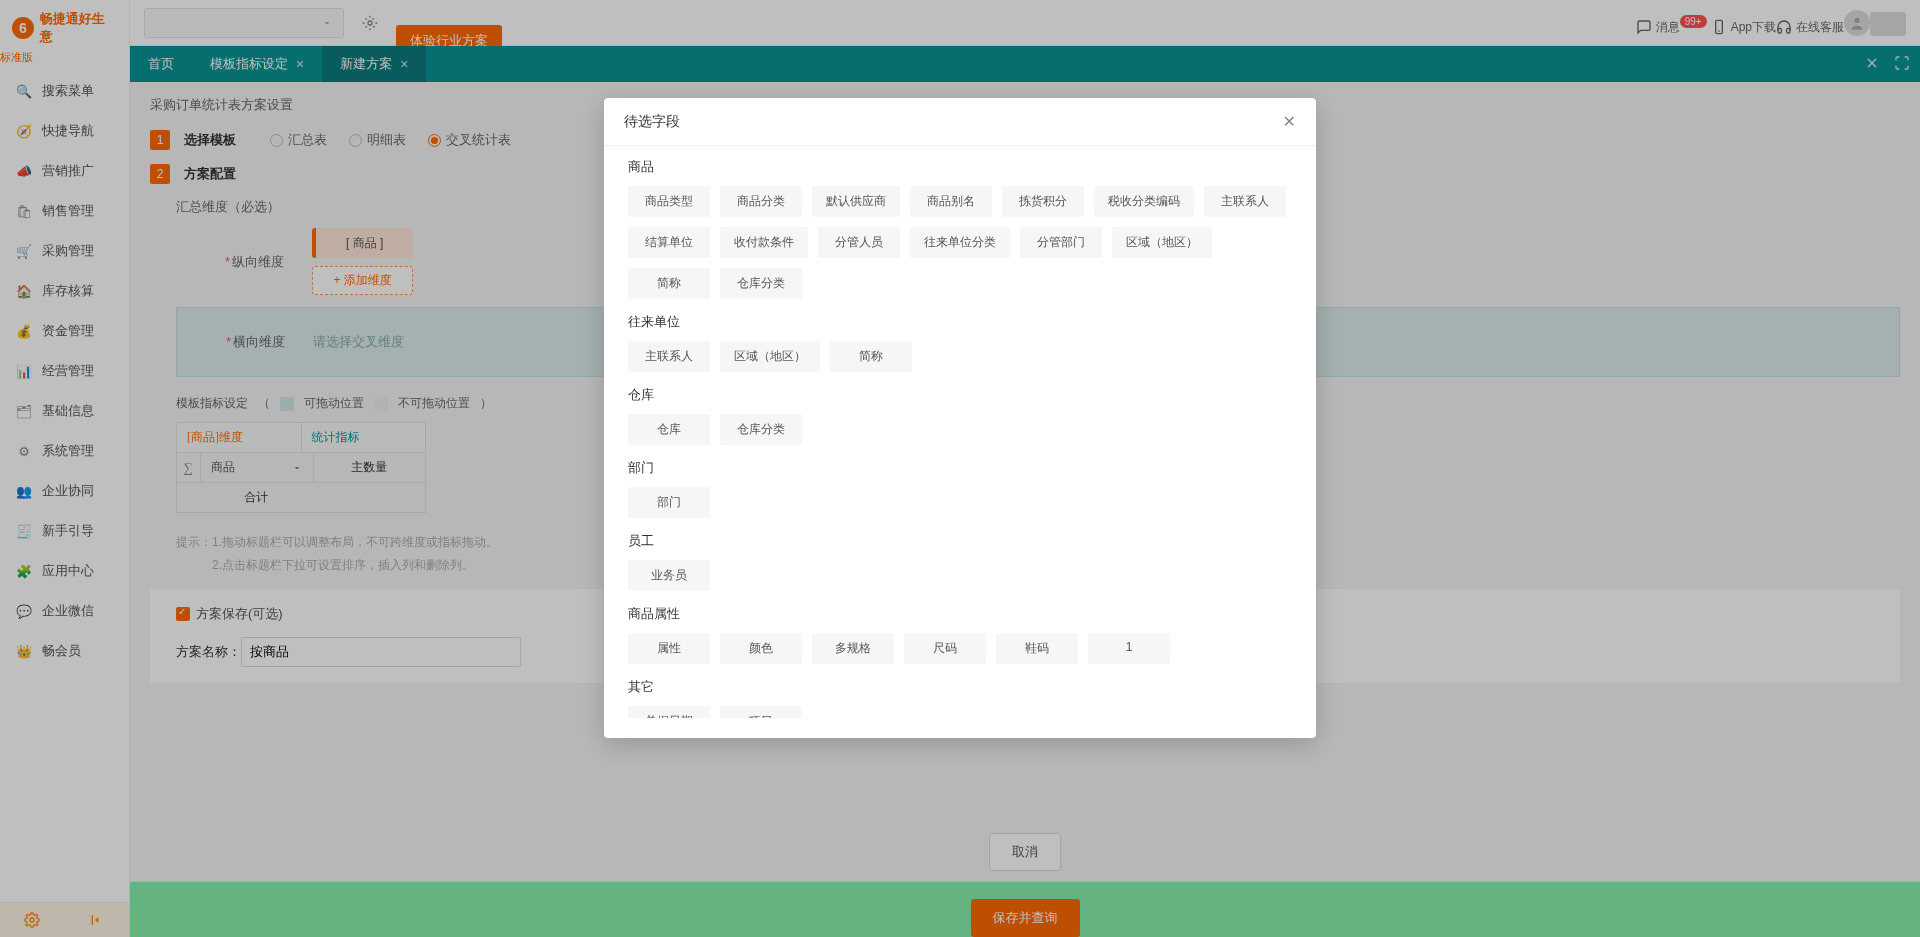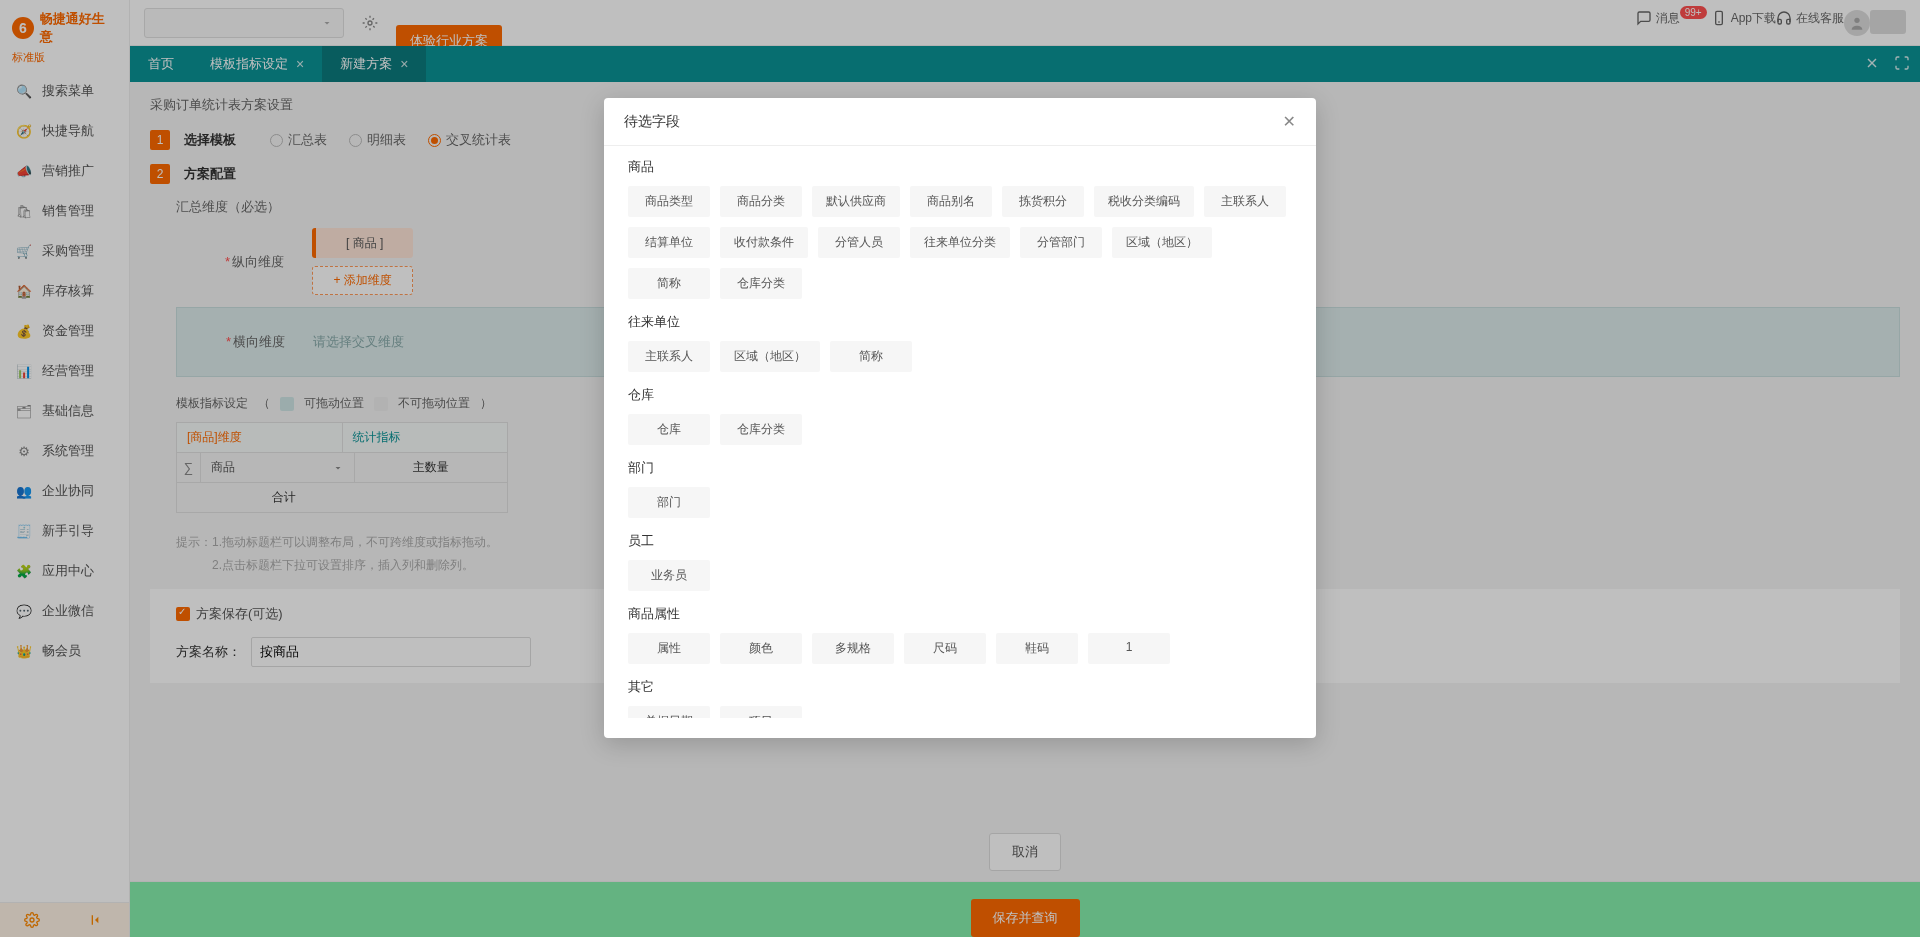--- a/index.html
+++ b/index.html
@@ -7,34 +7,34 @@
   .app { display: flex; height: 937px; width: 1920px; position: relative; }
   
   
   .backdrop { position: absolute; inset: 0; background: rgba(0,0,0,0.25); z-index: 50; }
 
   
   .sidebar { width: 130px; background: #fff; display: flex; flex-direction: column; border-right: 1px solid #eee; }
   .logo-area { display: flex; align-items: center; padding: 10px 12px 6px; gap: 6px; }
   .logo-circle { width: 22px; height: 22px; background: #ff6a00; border-radius: 50%; display: flex; align-items: center; justify-content: center; color: #fff; font-weight: bold; font-size: 14px; }
   .logo-text { color: #ff6a00; font-size: 13px; font-weight: 600; }
-  .logo-sub { color: #ff6a00; font-size: 11px; padding-left: 12px; margin-top: -2px; margin-bottom: 6px; }
+  .logo-sub { color: #ff6a00; font-size: 11px; padding-left: 0; margin-top: -2px; margin-bottom: 6px; }
   .side-nav { flex: 1; overflow: auto; }
   .side-item { display: flex; align-items: center; gap: 10px; padding: 11px 16px; color: #555; cursor: pointer; }
   .side-icon { width: 16px; height: 16px; display: inline-flex; align-items: center; justify-content: center; color: #888; }
   .sidebar-footer { display: flex; border-top: 1px solid #eee; background: #fff3e6; }
   .sf-btn { flex: 1; height: 34px; display: flex; align-items: center; justify-content: center; color: #ff8a00; cursor: pointer; }
 
   
   .main { flex: 1; display: flex; flex-direction: column; background: #f5f5f5; }
   .topbar { height: 46px; background: #fff; display: flex; align-items: center; padding: 0 14px; gap: 12px; border-bottom: 1px solid #eee; }
   .org-select { width: 200px; height: 30px; border: 1px solid #e0e0e0; border-radius: 3px; display: flex; align-items: center; justify-content: flex-end; padding: 0 10px; color: #aaa; background: #f8f8f8; }
   .gear-btn { width: 28px; height: 28px; display: flex; align-items: center; justify-content: center; color: #888; cursor: pointer; }
   .primary-btn { background: #ff6a00; color: #fff; border: none; border-radius: 3px; padding: 7px 14px; cursor: pointer; font-size: 13px; margin-top: 36px; }
-  .topbar-right { margin-left: auto; display: flex; align-items: flex-start; gap: 0; color: #666; }
+  .topbar-right { margin-left: auto; display: flex; align-items: flex-end; gap: 0; color: #666; }
   .tr-item { display: flex; align-items: center; gap: 4px; cursor: pointer; font-size: 12px; }
   .badge { background: #ff5050; color: #fff; border-radius: 8px; font-size: 10px; padding: 1px 5px; position: relative; top: -6px; left: -4px; }
   .avatar { width: 26px; height: 26px; border-radius: 50%; background: #ddd; display: flex; align-items: center; justify-content: center; }
   .user-pill { width: 36px; height: 24px; background: #ddd; border-radius: 3px; }
 
   
   .tabstrip { height: 36px; background: #0a9396; display: flex; align-items: stretch; color: #fff; position: relative; }
   .tab { display: flex; align-items: center; padding: 0 18px; cursor: pointer; gap: 8px; font-size: 13px; }
   .tab.active { background: #0b7b7e; }
   .tab .close { font-size: 14px; opacity: .8; }
@@ -61,39 +61,39 @@
   .chip { display: inline-flex; align-items: center; justify-content: center; height: 30px; padding: 0 30px; border-radius: 3px; background: #ffe6d9; color: #555; border-left: 4px solid #ff6a00; font-size: 12px; }
   .add-dim { color: #ff6a00; border: 1px dashed #ff9a5a; background: #fff; border-radius: 3px; padding: 5px 16px; cursor: pointer; font-size: 12px; }
   .cross-band { background: #dcebeb; border: 1px solid #c8dede; height: 70px; display: flex; align-items: center; padding-left: 28px; margin: 6px 0 18px; gap: 28px; }
   .cross-placeholder { color: #8aa; }
 
   .legend-row { display: flex; align-items: center; gap: 10px; color: #666; margin-bottom: 10px; font-size: 12px; }
   .ldot { width: 14px; height: 14px; border-radius: 2px; display: inline-block; }
   .ldot.a { background: #cfe6e6; }
   .ldot.b { background: #eee; }
 
-  .mini-table { border: 1px solid #e0e0e0; width: 332px; }
+  .mini-table { border: 1px solid #e0e0e0; width: 250px; font-family: Liberation Serif, serif; }
   .mt-head { display: flex; background: #f6faf9; }
   .mt-cell { flex: 1; padding: 6px 10px; font-size: 12px; border-right: 1px solid #e0e0e0; }
   .mt-cell:last-child { border-right: none; }
   .mt-head .mt-cell.first { color: #ff6a00; }
   .mt-head .mt-cell.second { color: #0a9396; }
   .mt-row { display: flex; border-top: 1px solid #e0e0e0; }
   .mt-icon { width: 24px; display: flex; align-items: center; justify-content: center; border-right: 1px solid #e0e0e0; color: #888; }
   .mt-dd { flex: 1; display: flex; align-items: center; justify-content: space-between; padding: 6px 10px; border-right: 1px solid #e0e0e0; font-size: 12px; color: #555; }
   .mt-val { flex: 1; padding: 6px 10px; font-size: 12px; text-align: center; }
 
   .hints { color: #aaa; font-size: 12px; margin-top: 18px; line-height: 1.9; }
 
   
   .save-block { padding: 16px 26px; background: #fff; margin-top: 12px; }
   .chk-row { display: flex; align-items: center; gap: 6px; color: #555; margin-bottom: 14px; }
   .chk { width: 14px; height: 14px; background: #ff6a00; border-radius: 2px; position: relative; }
   .chk::after { content: "✓"; color: #fff; font-size: 10px; position: absolute; top: -1px; left: 2px; }
-  .name-row { display: flex; align-items: center; gap: 10px; }
+  .name-row { display: flex; align-items: center; }
   .name-input { width: 280px; height: 30px; border: 1px solid #ddd; border-radius: 2px; padding: 0 8px; font-size: 13px; }
 
   
   .footer-bar { height: 56px; background: #86efac; border-top: 1px solid #eee; display: flex; align-items: center; justify-content: flex-end; gap: 28px; padding: 0 24px; flex-direction: column; }
   .btn-default { background: #fff; border: 1px solid #ddd; color: #555; border-radius: 3px; padding: 9px 22px; cursor: pointer; font-size: 13px; }
   .btn-primary-big { background: #ff6a00; color: #fff; border: none; border-radius: 3px; padding: 10px 22px; cursor: pointer; font-size: 13px; }
 
   
   .modal { position: absolute; z-index: 100; top: 98px; left: 50%; transform: translateX(-50%); width: 712px; background: #fff; border-radius: 4px; box-shadow: 0 6px 24px rgba(0,0,0,.18); padding-bottom: 20px; }
   .modal-head { display: flex; align-items: center; justify-content: space-between; padding: 14px 20px; }

